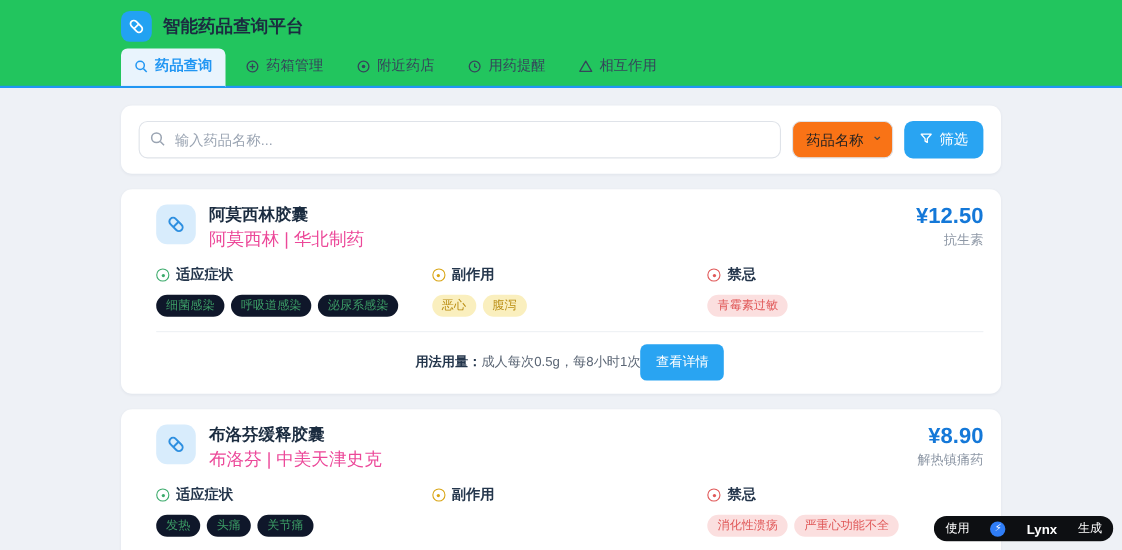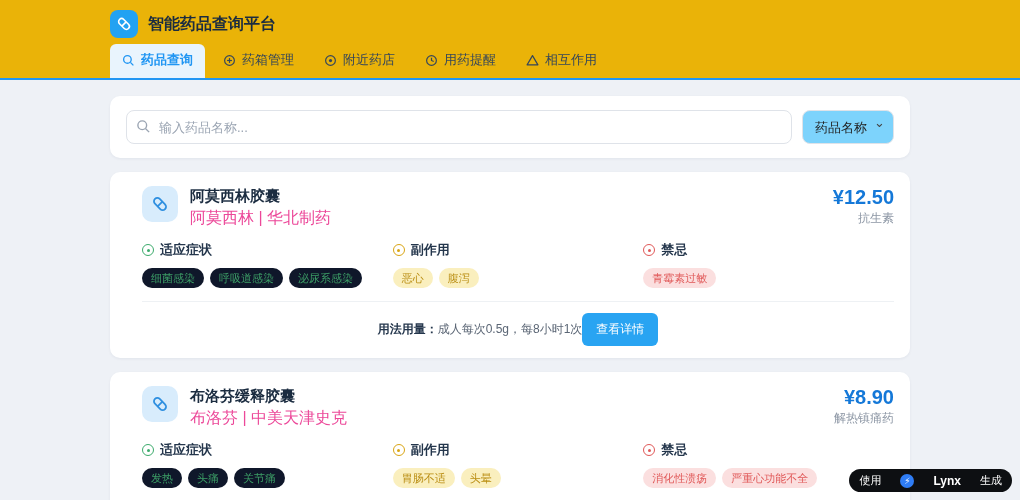--- a/index.html
+++ b/index.html
@@ -1,20 +1,20 @@
 <!DOCTYPE html>
 <html><head>
 <meta charset="utf-8">
 <style>
   * { margin:0; padding:0; box-sizing:border-box; }
   html,body { width:1020px; height:500px; overflow:hidden; background:#eef1f6;
     font-family:"Liberation Sans","DejaVu Sans",sans-serif; }
 
   
-  .header { background:#eab308; border-bottom:2px solid #2196f3; padding:6px 58px 0 110px; }
+  .header { background:#22c55e; border-bottom:2px solid #2196f3; padding:6px 58px 0 110px; }
   .brand-row { display:flex; align-items:center; height:36px; }
   .logo { width:28px; height:28px; border-radius:8px; background:#22a2f2;
     display:flex; align-items:center; justify-content:center; }
   .app-title { margin-left:10px; font-size:16px; font-weight:bold; color:#1b2c40; }
   .tabs { display:flex; align-items:flex-end; margin-top:2px; gap:6px; }
   .tab { display:flex; align-items:center; gap:6px; font-size:13px; color:#35465a;
     padding:7px 12px 9px 12px; cursor:pointer; border-bottom:2px solid transparent; margin-bottom:-2px;
     border-radius:6px 6px 0 0; white-space:nowrap; }
   .tab.active { color:#2196f3; background:#e9f4fd; border-bottom-color:#2196f3; font-weight:bold; }
   .tab .ticon { display:flex; align-items:center; }
@@ -23,21 +23,21 @@
   .main { padding:16px 110px 0 110px; }
   .card { background:#fff; border-radius:10px; box-shadow:0 1px 3px rgba(20,40,70,.06); }
 
   
   .search-card { padding:14px 16px; display:flex; gap:10px; align-items:center; }
   .search-box { position:relative; flex:1; }
   .search-box input { width:100%; height:34px; border:1px solid #dfe3e9; border-radius:8px;
     padding:0 10px 0 32px; font-size:13px; color:#333; outline:none; background:#fff; }
   .search-box input::placeholder { color:#9aa4b2; }
   .search-box .sicon { position:absolute; left:10px; top:9px; }
-  .cat-select { height:34px; border:1px solid #dfe3e9; border-radius:8px; background:#7dd3fc;
+  .cat-select { height:34px; border:1px solid #dfe3e9; border-radius:8px; background:#f97316;
     font-size:13px; color:#222; padding:0 26px 0 12px; appearance:none; -webkit-appearance:none;
     background-image:none; position:relative; cursor:pointer;
     font-family:"Liberation Sans","DejaVu Sans",sans-serif; }
   .select-wrap { position:relative; }
   .select-wrap:after { content:"⌄"; position:absolute; right:9px; top:5px; color:#444; font-size:13px; pointer-events:none; }
   .filter-btn { height:34px; border:none; border-radius:8px; background:#29a4f2; color:#fff;
     font-size:13px; padding:0 14px; display:flex; align-items:center; gap:6px; cursor:pointer;
     font-family:"Liberation Sans","DejaVu Sans",sans-serif; }
 
   
@@ -152,20 +152,28 @@
             <line x1="15.5" y1="15.5" x2="21" y2="21"></line>
           </svg>
       </span>
       <input type="text" placeholder="输入药品名称..." style="">
     </div>
     <div class="select-wrap">
       <select class="cat-select">
         <option>药品名称</option>
       </select>
     </div>
+    <button class="filter-btn">
+      <span>
+        <svg width="12" height="12" viewBox="0 0 24 24" fill="none" stroke="#fff" stroke-width="2.4">
+          <path d="M3 4 h18 l-7 8 v7 l-4 -2.5 v-4.5 Z" stroke-linejoin="round"></path>
+          </svg>
+      </span>
+      <span>筛选</span>
+    </button>
   </div>
 
   <div id="drug-list">
   <div class="card drug-card">
     <div class="drug-head">
       <div class="pill-badge">
         <svg width="18" height="18" viewBox="0 0 24 24">
               <g transform="rotate(-45 12 12)">
           <rect x="7.5" y="2.5" width="9" height="19" rx="4.5" fill="none" stroke="#2e8fe0" stroke-width="2.4"></rect>
           <line x1="7.5" y1="12" x2="16.5" y2="12" stroke="#2e8fe0" stroke-width="2.4"></line>
@@ -250,24 +258,20 @@
               <span class="tag tag-green">发热</span>
               <span class="tag tag-green">头痛</span>
               <span class="tag tag-green">关节痛</span>
             </div>
       </div>
       <div>
         <div class="col-head">
               <span class="ring amber"></span>
           <span>副作用</span>
             </div>
-        <div class="tags">
-              <span class="tag tag-amber">胃肠不适</span>
-              <span class="tag tag-amber">头晕</span>
-            </div>
       </div>
       <div>
         <div class="col-head">
               <span class="ring red"></span>
           <span>禁忌</span>
             </div>
         <div class="tags">
               <span class="tag tag-red">消化性溃疡</span>
               <span class="tag tag-red">严重心功能不全</span>
             </div>

